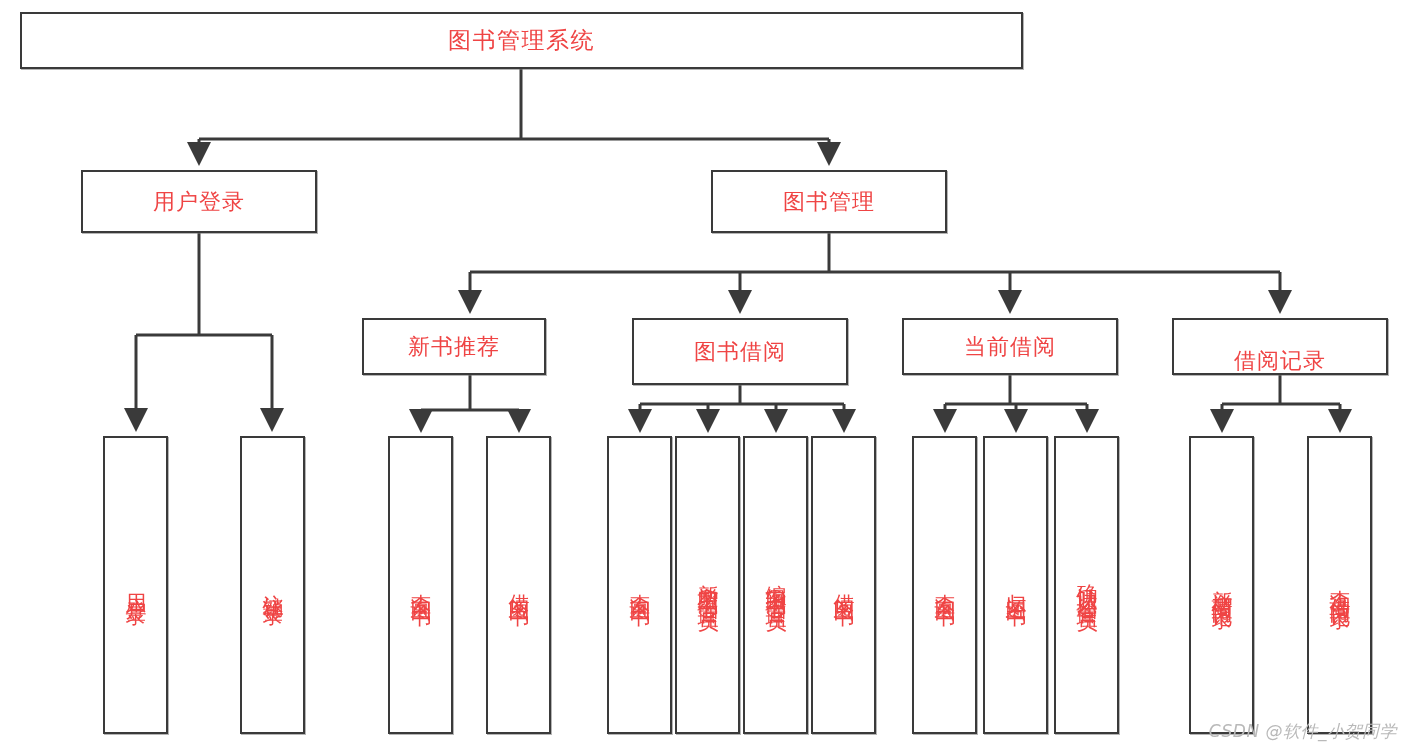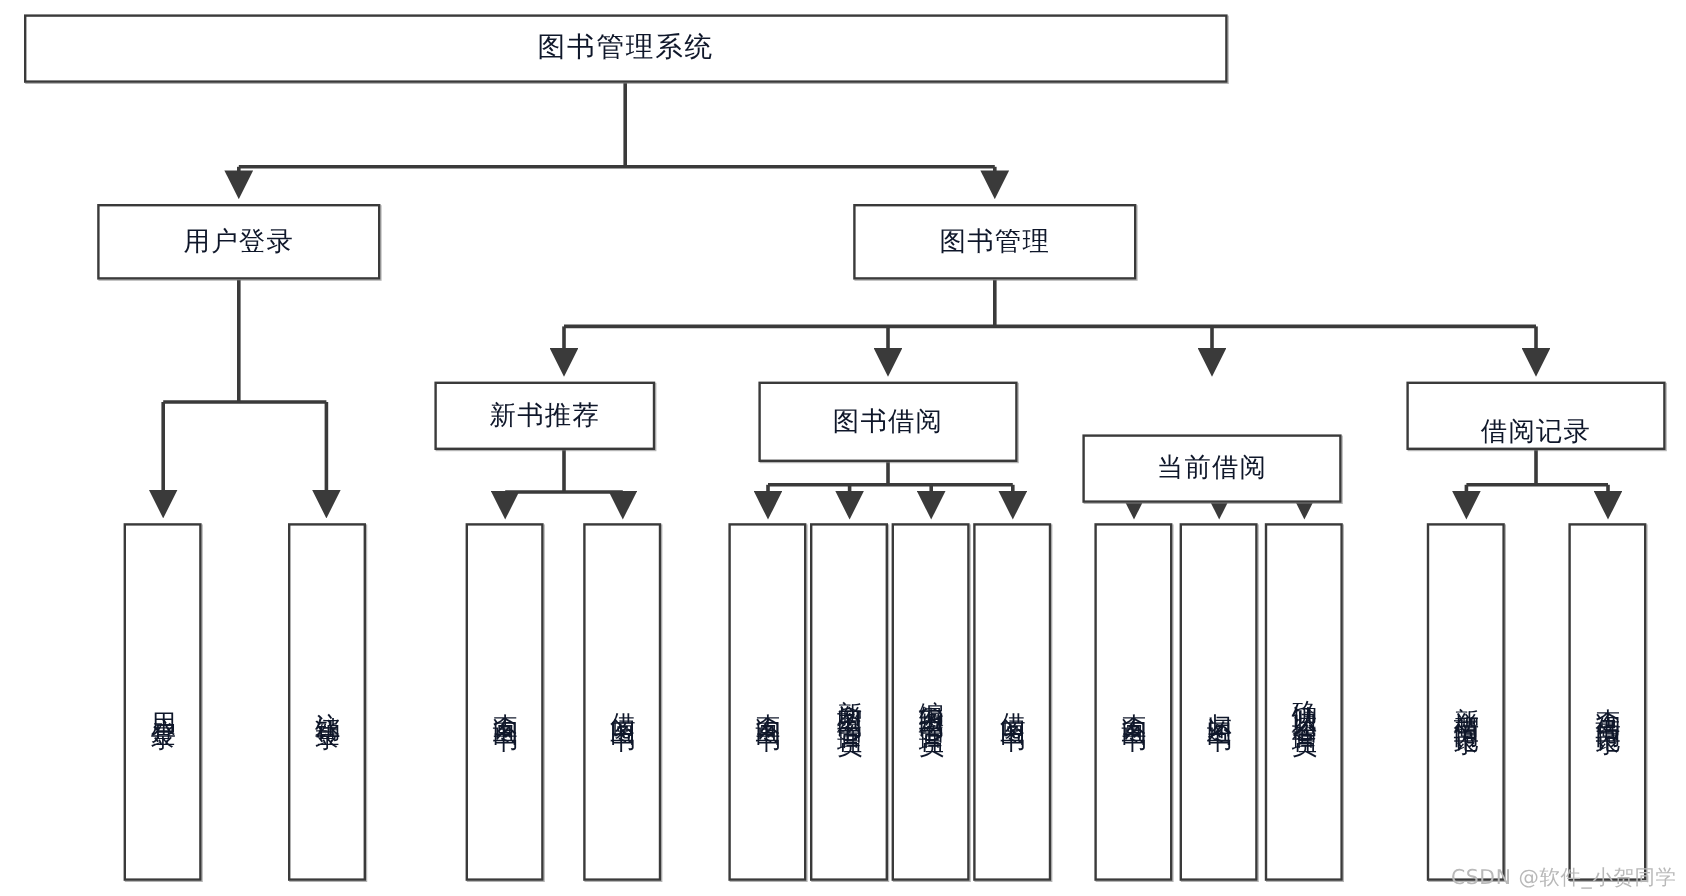--- a/index.html
+++ b/index.html
@@ -33,21 +33,21 @@
     display: flex;
     align-items: center;
     justify-content: center;
     color: #3d3d3d;
     box-shadow: 1px 1px 0 rgba(120,120,120,0.55);
   }
   .node .label {
     display: block;
     text-align: center;
     line-height: 1.15;
-    color: #0f172a;
+    color: #ef4444;
   }
   .node.horiz .label {
     font-size: 22px;
     letter-spacing: 1px;
     white-space: nowrap;
   }
   .node.vert {
     align-items: center;
     justify-content: center;
     padding: 6px 0;
@@ -65,20 +65,21 @@
     letter-spacing: 1.5px;
   }
   #watermark {
     position: absolute;
     right: 8px;
     bottom: 4px;
     font-size: 17px;
     color: #b9b9b9;
     letter-spacing: 0.5px;
     white-space: nowrap;
+    font-style: italic;
   }
 </style>
 </head>
 <body>
 
 <div id="canvas">
 
   <svg id="wires" viewBox="0 0 1405 747" width="1405" height="747" xmlns="http://www.w3.org/2000/svg">
     <defs>
       <marker id="arrow" viewBox="0 0 12 12" refX="10" refY="6" markerWidth="8" markerHeight="8" orient="auto-start-reverse">
@@ -139,21 +140,21 @@
   <div class="node horiz" style="left:711px; top:170px; width:236px; height:63px;justify-content:center;">
     <span class="label">图书管理</span>
   </div>
 
   <div class="node horiz" style="left:362px; top:318px; width:184px; height:57px;">
     <span class="label">新书推荐</span>
   </div>
   <div class="node horiz" style="left:632px; top:318px; width:216px; height:67px;">
     <span class="label">图书借阅</span>
   </div>
-  <div class="node horiz" style="left:902px; top:318px; width:216px; height:57px;margin-top:44px;">
+  <div class="node horiz" style="left:902px; top:318px; width:216px; height:57px;">
     <span class="label">当前借阅</span>
   </div>
   <div class="node horiz" style="left:1172px; top:318px; width:216px; height:57px;align-items:flex-end;">
     <span class="label">借阅记录</span>
   </div>
 
   <div class="node vert" style="left:103px; top:436px; width:65px; height:298px;">
     <span class="label">用户登录</span>
   </div>
   <div class="node vert" style="left:240px; top:436px; width:65px; height:298px;">

